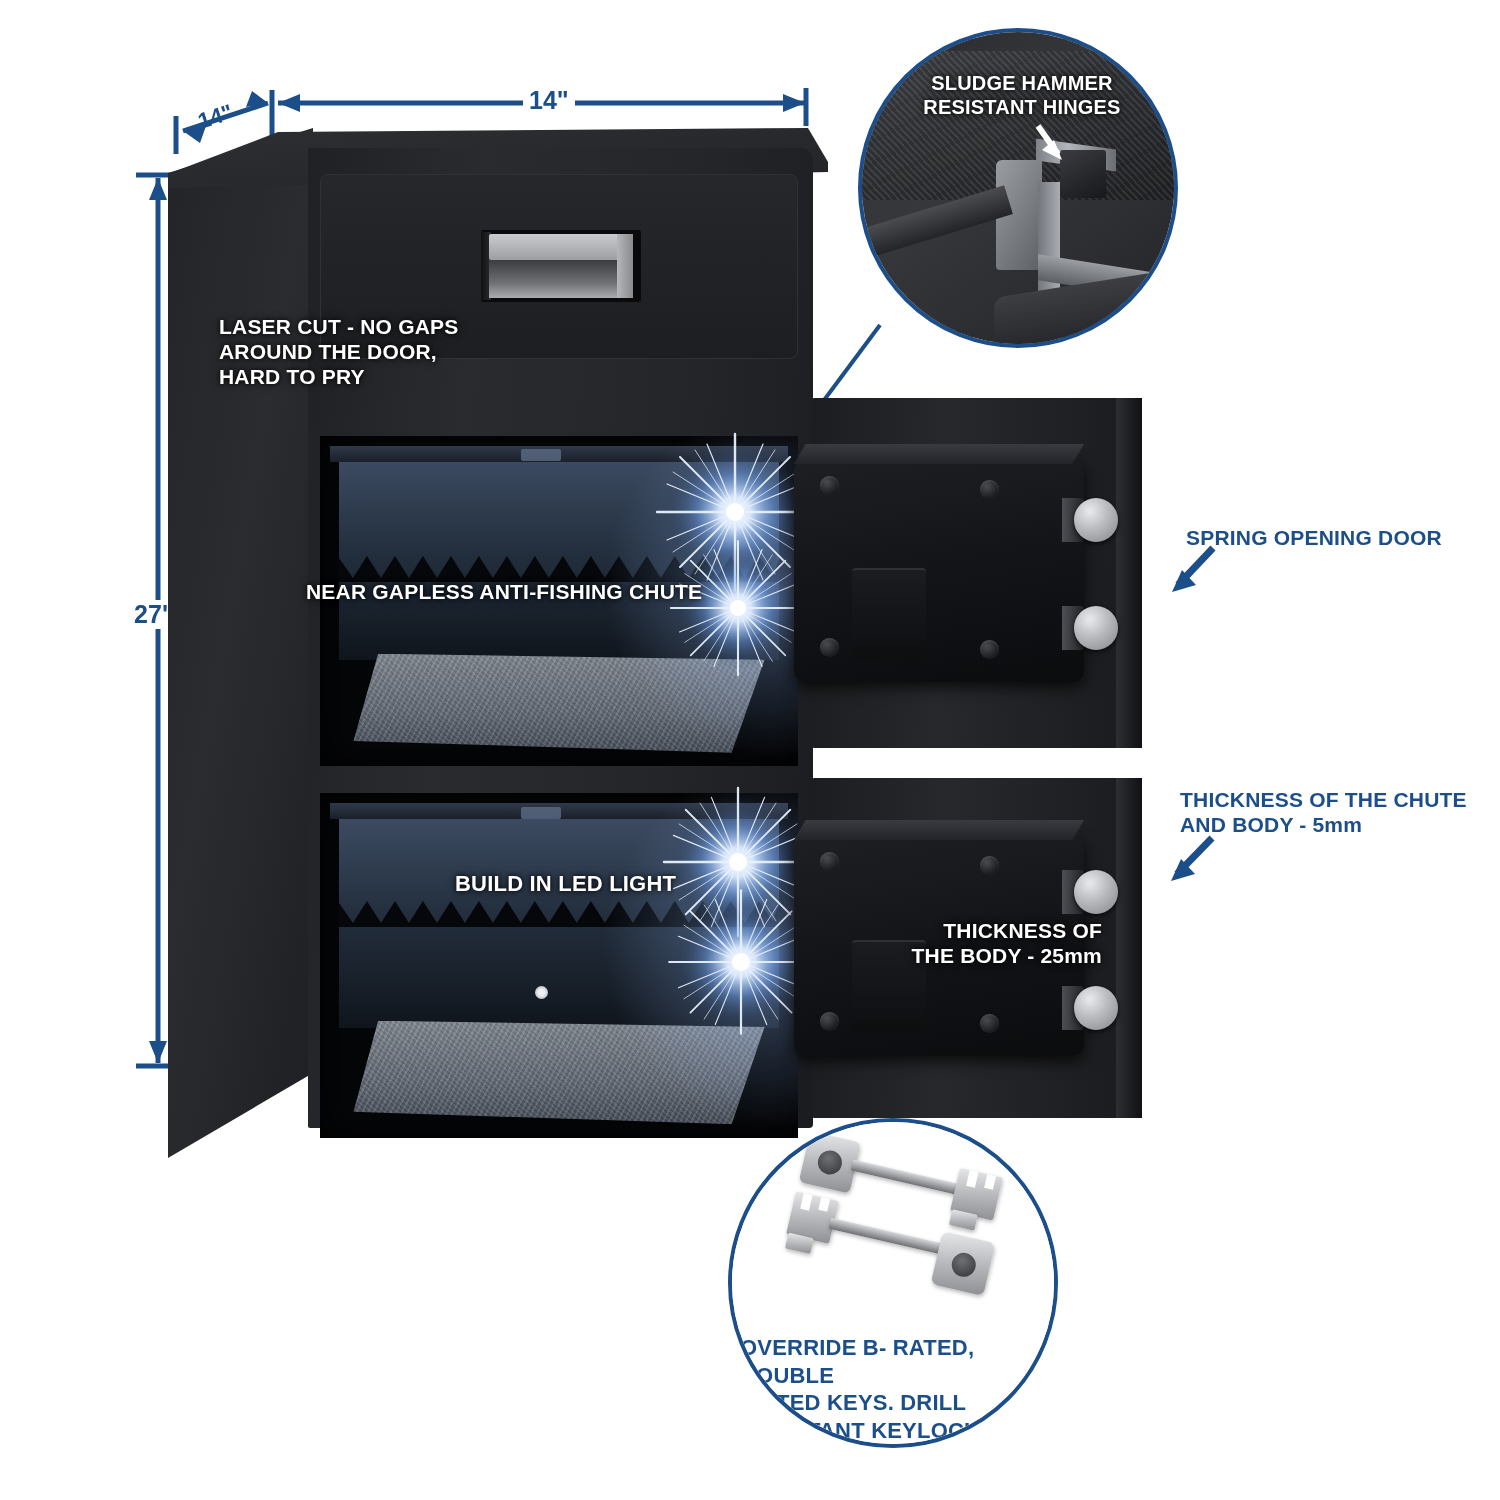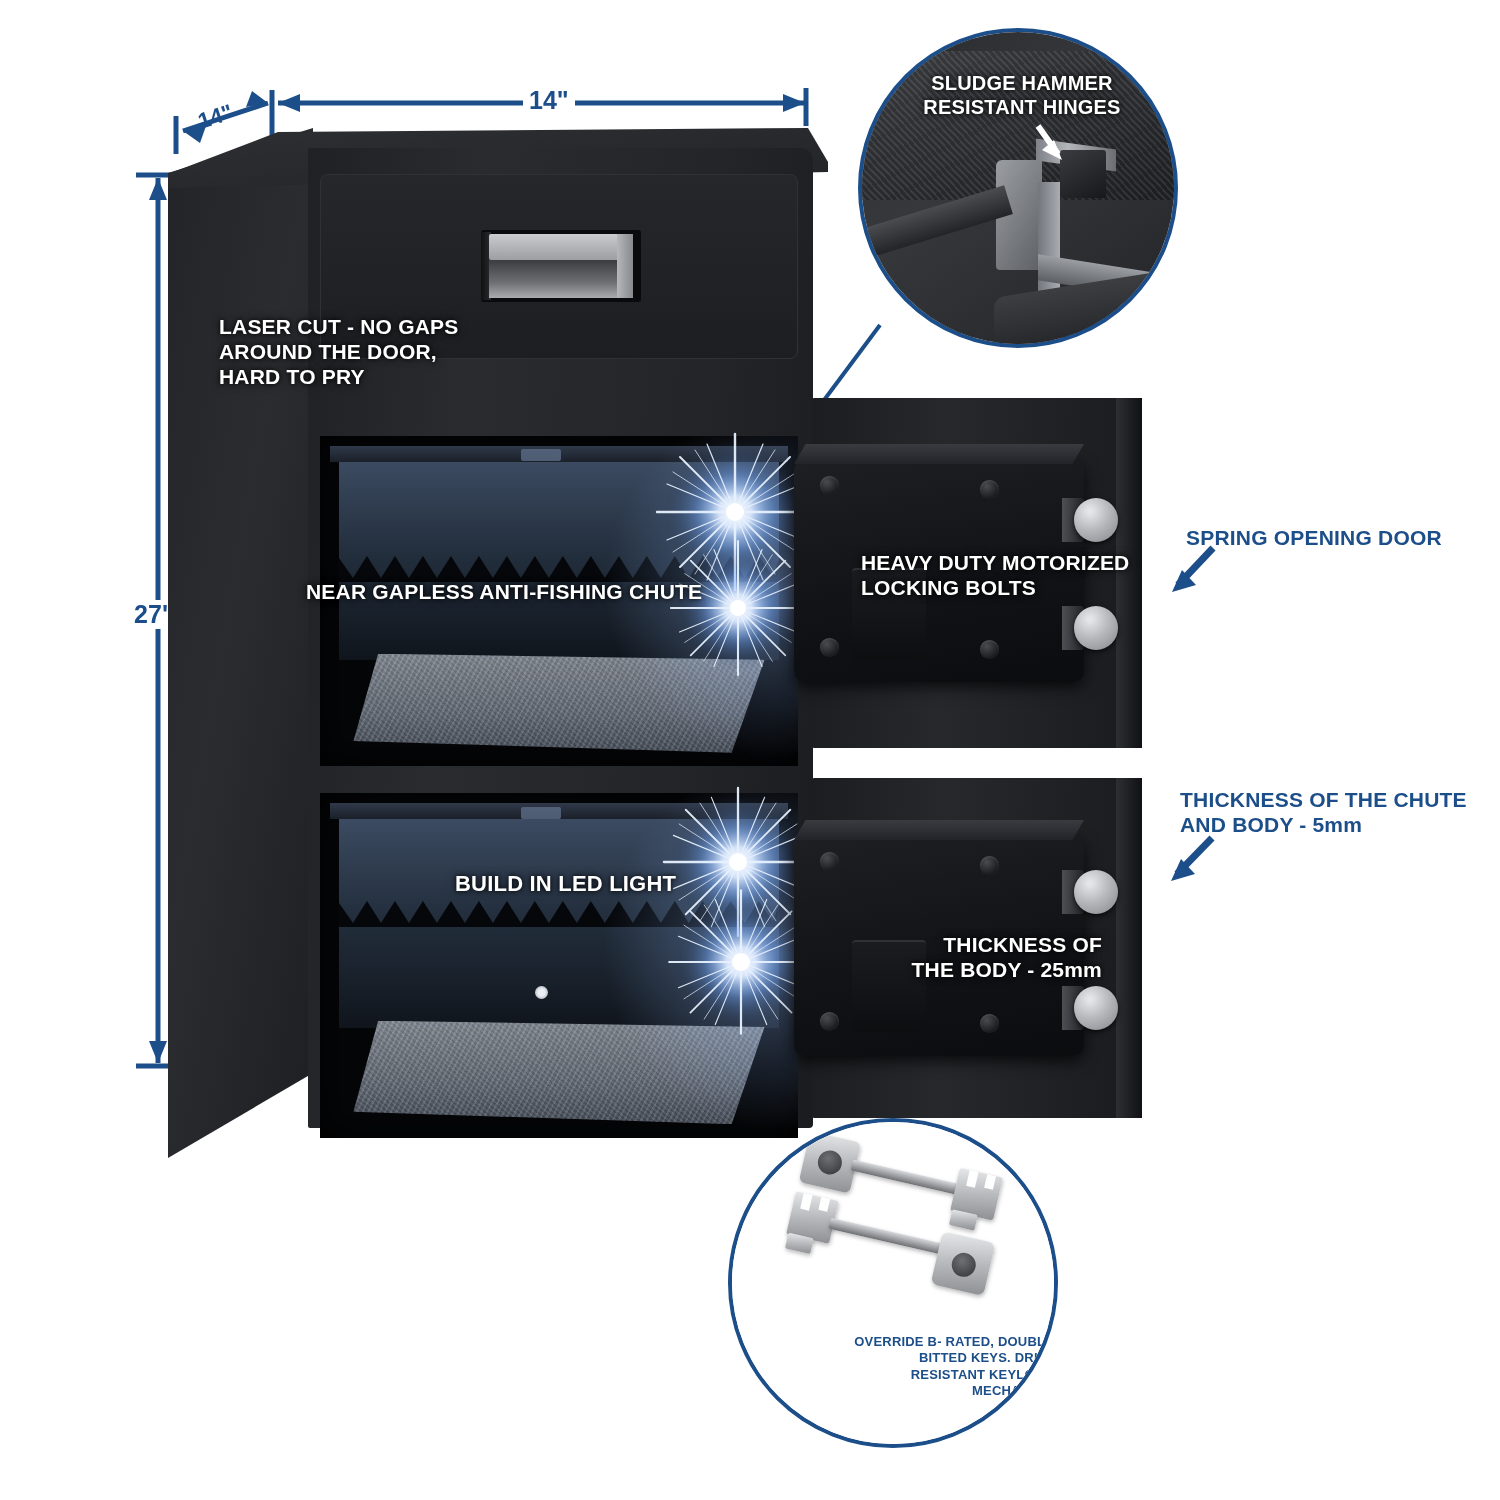--- a/index.html
+++ b/index.html
@@ -417,21 +417,21 @@
       <div class="abs" style="left:16px; top:10px; width:9px; height:16px; background:#ffffff;"></div>
       <div class="abs" style="left:34px; top:10px; width:9px; height:13px; background:#ffffff;"></div>
       <div class="key-body" style="left:10px; top:52px; width:26px; height:16px; border-radius:2px;"></div>
       <div class="key-body" style="left:48px; top:28px; width:118px; height:11px; border-radius:2px;
                   background:linear-gradient(180deg,#d7d9dc,#6e7074);"></div>
       <div class="key-body" style="left:160px; top:16px; width:54px; height:54px; border-radius:7px;"></div>
       <div class="abs" style="left:176px; top:32px; width:24px; height:24px; border-radius:50%;
                   background:radial-gradient(circle at 40% 35%, #6e7074, #2f3134);"></div>
     </div>
 
-    <div class="blue-txt abs" style="left:8px; width:314px; top:212px; text-align:right; font-size:13px; line-height:1.25;">
+    <div class="blue-txt abs" style="left:8px; width:314px; top:212px; text-align:left; font-size:22px; line-height:1.25;">
       <div>OVERRIDE B- RATED, DOUBLE</div>
       <div>BITTED KEYS. DRILL</div>
       <div>RESISTANT KEYLOCK</div>
       <div>MECHANISM</div>
     </div>
   </div>
 
   <div class="white-txt abs" style="left:219px; top:315px; font-size:21px;">
     <div>LASER CUT - NO GAPS</div>
     <div>AROUND THE DOOR,</div>
@@ -439,26 +439,22 @@
   </div>
 
   <div class="white-txt abs" style="left:306px; top:580px; font-size:21px; text-align:left;">
     <div>NEAR GAPLESS ANTI-FISHING CHUTE</div>
   </div>
 
   <div class="white-txt abs" style="left:455px; top:871px; font-size:22px;">
     <div>BUILD IN LED LIGHT</div>
   </div>
 
-  <div class="white-txt abs" style="left:861px; top:551px; font-size:21px;">
-    <div>HEAVY DUTY MOTORIZED</div>
-    <div>LOCKING BOLTS</div>
-  </div>
-
-  <div class="white-txt abs" style="left:872px; top:919px; font-size:21px; text-align:right; width:230px;margin-top:14px;">
+
+  <div class="white-txt abs" style="left:872px; top:919px; font-size:21px; text-align:right; width:230px;">
     <div>THICKNESS OF</div>
     <div>THE BODY - 25mm</div>
   </div>
 
   <div class="blue-txt abs" style="left:1186px; top:510px; font-size:21px;margin-top:16px;">
     <div>SPRING OPENING DOOR</div>
   </div>
 
   <div class="blue-txt abs" style="left:1180px; top:788px; font-size:21px;">
     <div>THICKNESS OF THE CHUTE</div>

